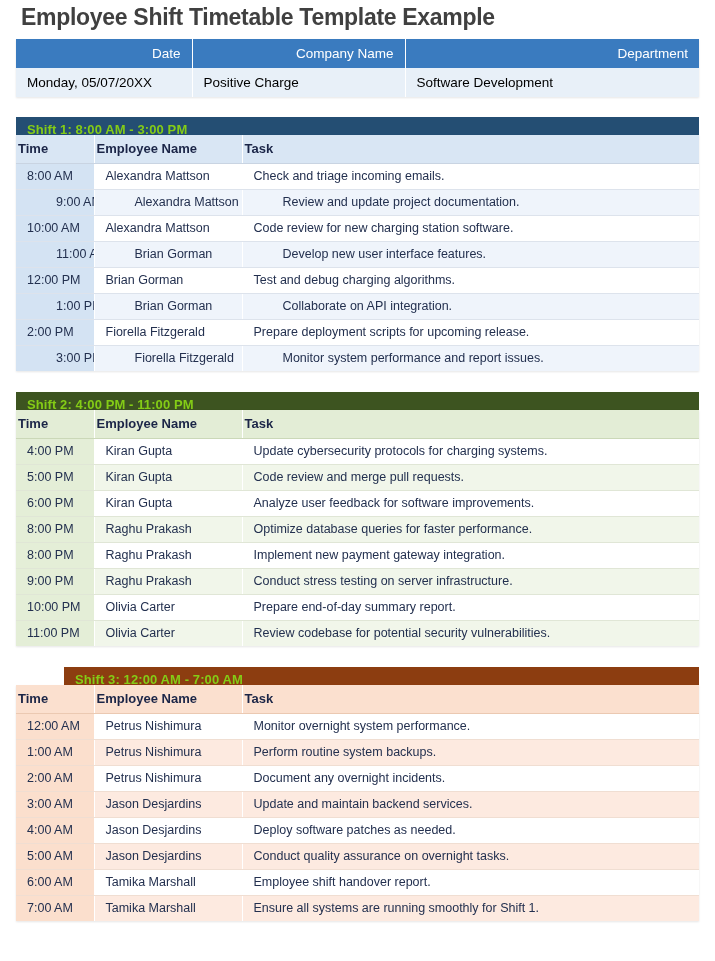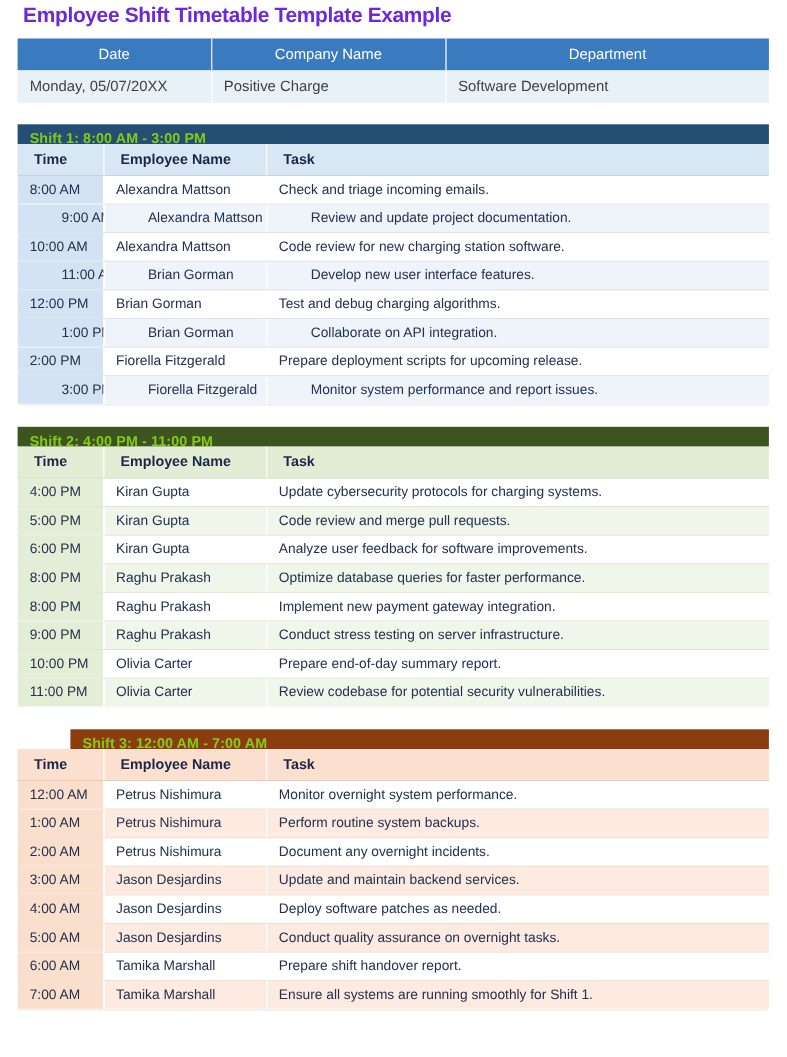--- a/index.html
+++ b/index.html
@@ -15,23 +15,23 @@
     width: 715px;
     height: 961px;
     background: #ffffff;
     padding: 0 16px;
     position: relative;
     overflow: hidden;
   }
 
   
   .doc-title {
-    font-size: 19px;
+    font-size: 23px;
     font-weight: bold;
-    color: #6d28d9;
+    color: #404040;
     letter-spacing: -0.3px;
     padding: 5px 0 9px 5px;
     line-height: 1.1;
     white-space: nowrap;
   }
 
   
   .info-table {
     width: 683px;
     border-collapse: collapse;
@@ -41,30 +41,30 @@
   }
   .info-table col.c1 { width: 176px; }
   .info-table col.c2 { width: 213px; }
   .info-table col.c3 { width: 294px; }
 
   .info-table th {
     background: #3A7BBF;
     color: #ffffff;
     font-size: 13.5px;
     font-weight: normal;
-    text-align: center;
+    text-align: right;
     padding: 7px 11px;
     height: 27px;
     border-right: 1px solid #ffffff;
   }
   .info-table th:last-child { border-right: none; }
 
   .info-table td {
     background: #E8F0F8;
-    color: #404040;
+    color: #000000;
     font-size: 13.5px;
     padding: 7px 11px;
     height: 29px;
     border-right: 1px solid #ffffff;
   }
   .info-table td:last-child { border-right: none; }
 
   
   .shift-block { width: 683px; margin-bottom: 21px; }
 
@@ -86,21 +86,21 @@
   }
   .shift-table col.c-time { width: 78px; }
   .shift-table col.c-name { width: 148px; }
   .shift-table col.c-task { width: 457px; }
 
   .shift-table th {
     font-size: 13px;
     font-weight: bold;
     color: #1B2547;
     text-align: left;
-    padding: 6px 11px 7px 15px;
+    padding: 6px 11px 7px 2px;
     height: 26px;
     border-bottom: 1px solid #C9D4E2;
     border-right: 1px solid #ffffff;
   }
   .shift-table th:last-child { border-right: none; }
 
   .shift-table td {
     font-size: 12.5px;
     color: #23304F;
     padding: 5px 11px 6px 11px;
@@ -327,21 +327,21 @@
             <td>Deploy software patches as needed.</td>
           </tr>
         <tr class="even">
             <td class="c-time">5:00 AM</td>
             <td>Jason Desjardins</td>
             <td>Conduct quality assurance on overnight tasks.</td>
           </tr>
         <tr class="odd">
             <td class="c-time">6:00 AM</td>
             <td>Tamika Marshall</td>
-            <td>Prepare shift handover report.</td>
+            <td>Employee shift handover report.</td>
           </tr>
         <tr class="even">
             <td class="c-time">7:00 AM</td>
             <td>Tamika Marshall</td>
             <td>Ensure all systems are running smoothly for Shift 1.</td>
           </tr>
       </tbody>
     </table>
   </section>
 

